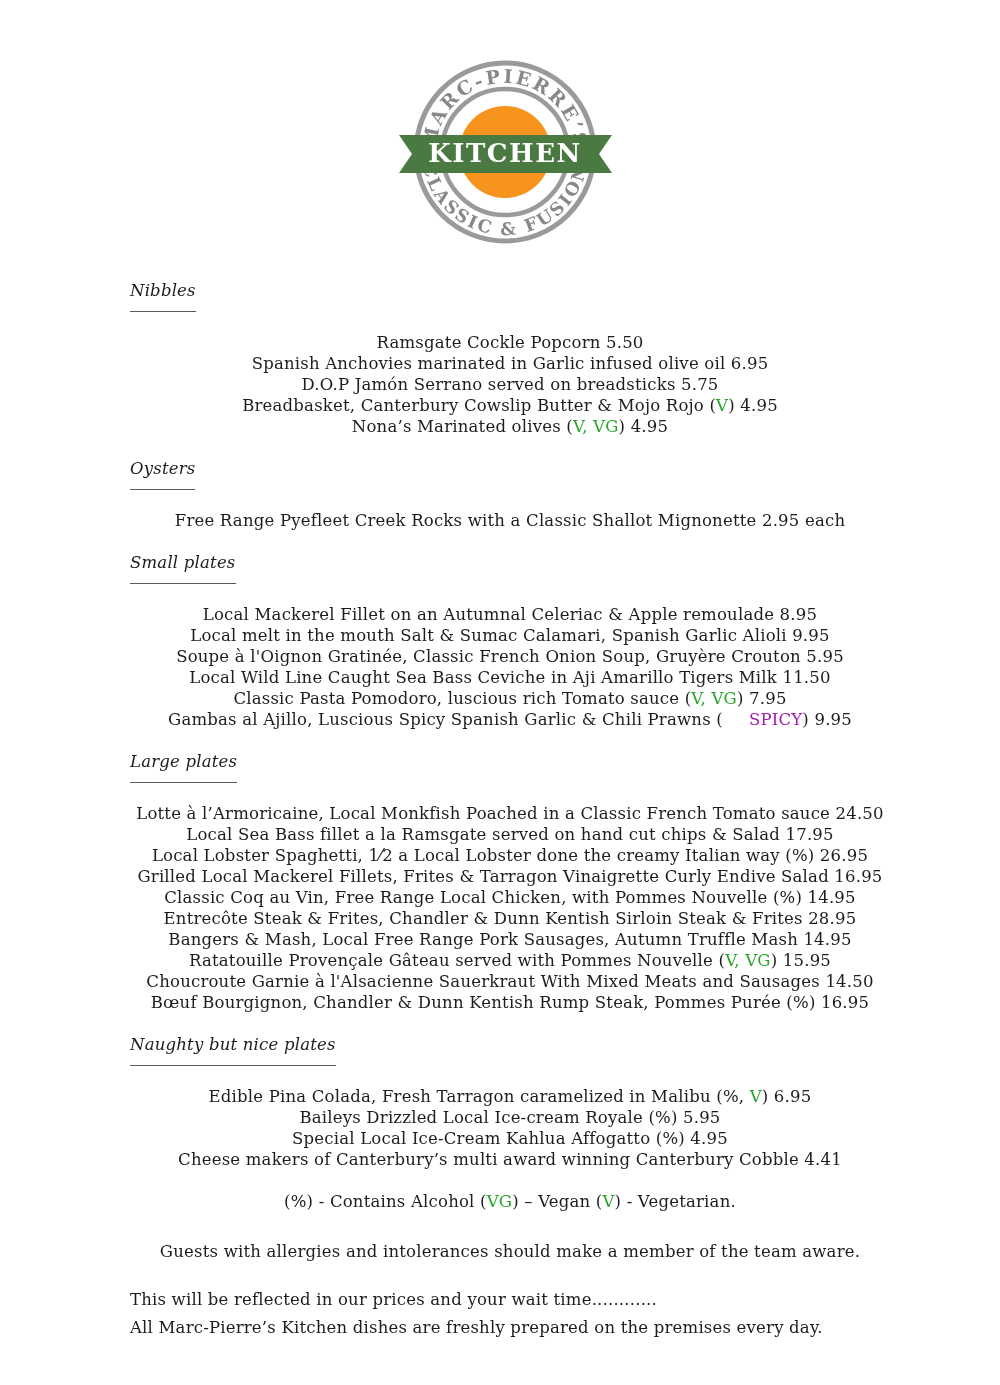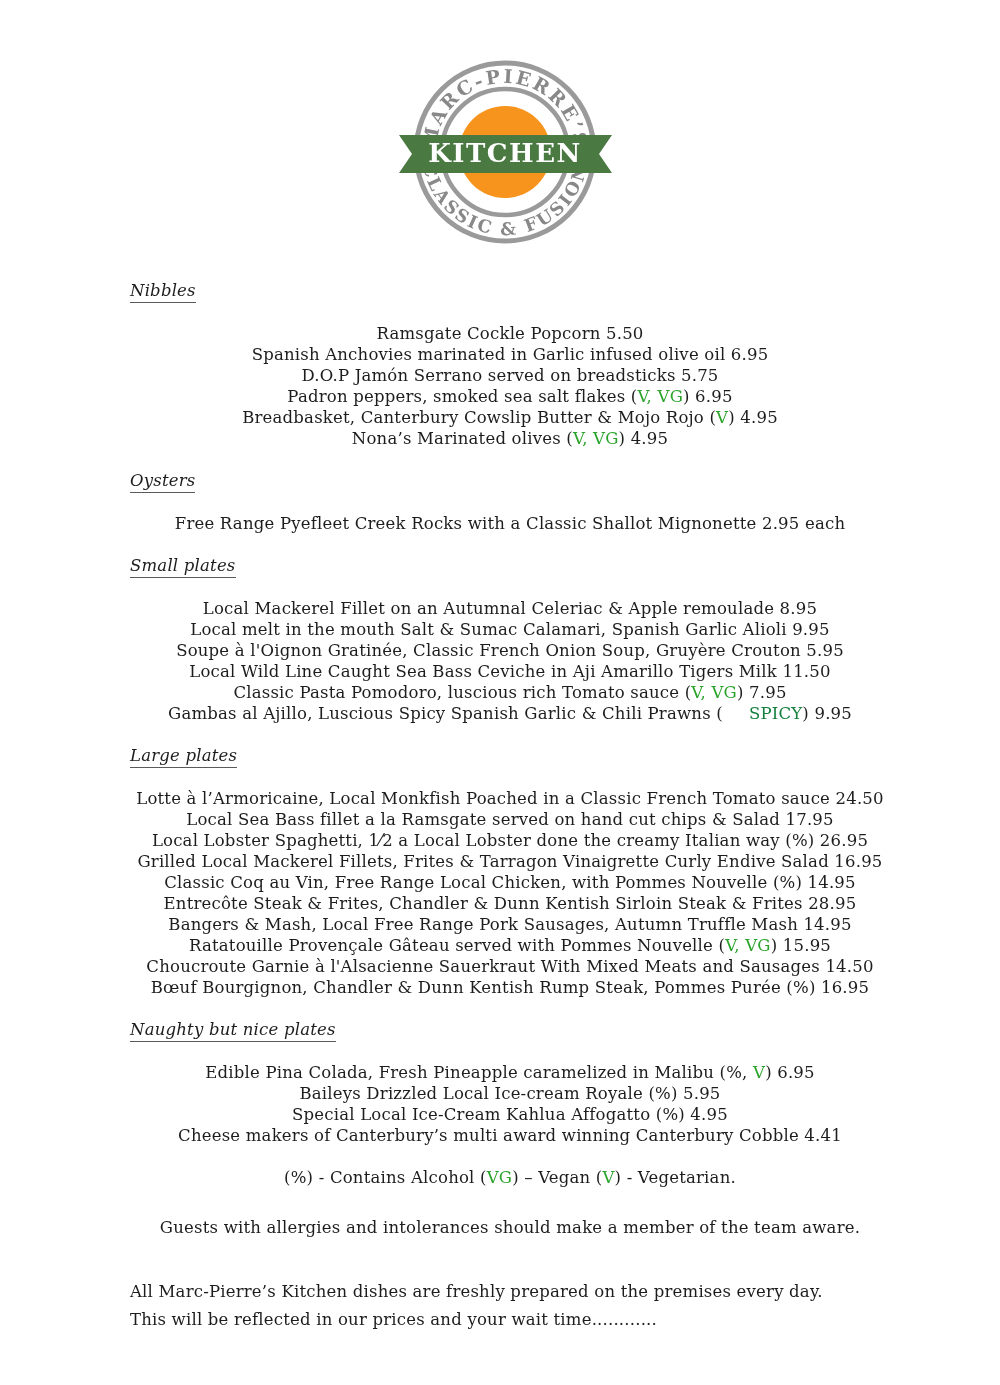--- a/index.html
+++ b/index.html
@@ -27,27 +27,27 @@
     font-size: 16.5px;
     line-height: 21px;
     letter-spacing: 0.2px;
   }
   .section { margin-bottom: 21px; }
   .section-heading { margin-bottom: 20px; }
   .heading-underline {
     font-style: italic;
     display: inline-block;
     border-bottom: 1.5px solid #5a5a5a;
-    padding-bottom: 1px;
+    padding-bottom: 10px;
   }
   .item, .legend-line, .guests-line { white-space: nowrap; text-align: center; }
   .c-green { color: #2aa32a; }
-  .c-orange { color: #15803d; margin-left: 26px; }
+  .c-orange { color: #a21caf; margin-left: 26px; }
   .legend-line { margin-bottom: 29px; }
-  .guests-line { margin-bottom: 40px; }
+  .guests-line { margin-bottom: 24px; }
   .footer-line { line-height: 28px; }
 </style>
 </head>
 <body>
 
 <div class="logo-wrap">
   <svg width="220" height="196" viewBox="0 0 220 196">
     <defs>
       <path id="arcTop" d="M 41,96 A 69,69 0 0 1 179,96"></path>
       <path id="arcBottom" d="M 27,96 A 83,83 0 0 0 193,96"></path>
@@ -66,21 +66,20 @@
   </svg>
 </div>
 
 <div class="content">
   <div>
       <div class="section">
         <div class="section-heading"><span class="heading-underline">Nibbles</span></div>
         <div class="item"><span>Ramsgate Cockle Popcorn 5.50</span></div>
         <div class="item"><span>Spanish Anchovies marinated in Garlic infused olive oil 6.95</span></div>
         <div class="item"><span>D.O.P Jamón Serrano served on breadsticks 5.75</span></div>
-        <div class="item"><span>Padron peppers, smoked sea salt flakes (</span><span class="c-green">V, VG</span><span>) 6.95</span></div>
         <div class="item"><span>Breadbasket, Canterbury Cowslip Butter &amp; Mojo Rojo (</span><span class="c-green">V</span><span>) 4.95</span></div>
         <div class="item"><span>Nona’s Marinated olives (</span><span class="c-green">V, VG</span><span>) 4.95</span></div>
       </div>
       <div class="section">
         <div class="section-heading"><span class="heading-underline">Oysters</span></div>
         <div class="item"><span>Free Range Pyefleet Creek Rocks with a Classic Shallot Mignonette 2.95 each</span></div>
       </div>
       <div class="section">
         <div class="section-heading"><span class="heading-underline">Small plates</span></div>
         <div class="item"><span>Local Mackerel Fillet on an Autumnal Celeriac &amp; Apple remoulade 8.95</span></div>
@@ -98,25 +97,25 @@
         <div class="item"><span>Grilled Local Mackerel Fillets, Frites &amp; Tarragon Vinaigrette Curly Endive Salad 16.95</span></div>
         <div class="item"><span>Classic Coq au Vin, Free Range Local Chicken, with Pommes Nouvelle (%) 14.95</span></div>
         <div class="item"><span>Entrecôte Steak &amp; Frites, Chandler &amp; Dunn Kentish Sirloin Steak &amp; Frites 28.95</span></div>
         <div class="item"><span>Bangers &amp; Mash, Local Free Range Pork Sausages, Autumn Truffle Mash 14.95</span></div>
         <div class="item"><span>Ratatouille Provençale Gâteau served with Pommes Nouvelle  (</span><span class="c-green">V, VG</span><span>) 15.95</span></div>
         <div class="item"><span>Choucroute Garnie à l'Alsacienne Sauerkraut With Mixed Meats and Sausages 14.50</span></div>
         <div class="item"><span>Bœuf Bourgignon, Chandler &amp; Dunn Kentish Rump Steak, Pommes Purée (%) 16.95</span></div>
       </div>
       <div class="section">
         <div class="section-heading"><span class="heading-underline">Naughty but nice plates</span></div>
-        <div class="item"><span>Edible Pina Colada, Fresh Pineapple caramelized in Malibu (%, </span><span class="c-green">V</span><span>) 6.95</span></div>
+        <div class="item"><span>Edible Pina Colada, Fresh Tarragon caramelized in Malibu (%, </span><span class="c-green">V</span><span>) 6.95</span></div>
         <div class="item"><span>Baileys Drizzled Local Ice-cream Royale (%) 5.95</span></div>
         <div class="item"><span>Special Local Ice-Cream Kahlua Affogatto (%) 4.95</span></div>
         <div class="item"><span>Cheese makers of Canterbury’s multi award winning Canterbury Cobble 4.41</span></div>
       </div>
     </div>
   <div class="legend-line"><span>(%) - Contains Alcohol (</span><span class="c-green">VG</span><span>) – Vegan (</span><span class="c-green">V</span><span>) - Vegetarian.</span></div>
   <div class="guests-line">Guests with allergies and intolerances should make a member of the team aware.</div>
   <div>
+      <div class="footer-line">This will be reflected in our prices and your wait time............</div>
       <div class="footer-line">All Marc-Pierre’s Kitchen dishes are freshly prepared on the premises every day.</div>
-      <div class="footer-line">This will be reflected in our prices and your wait time............</div>
     </div>
 </div>
 
 </body></html>

